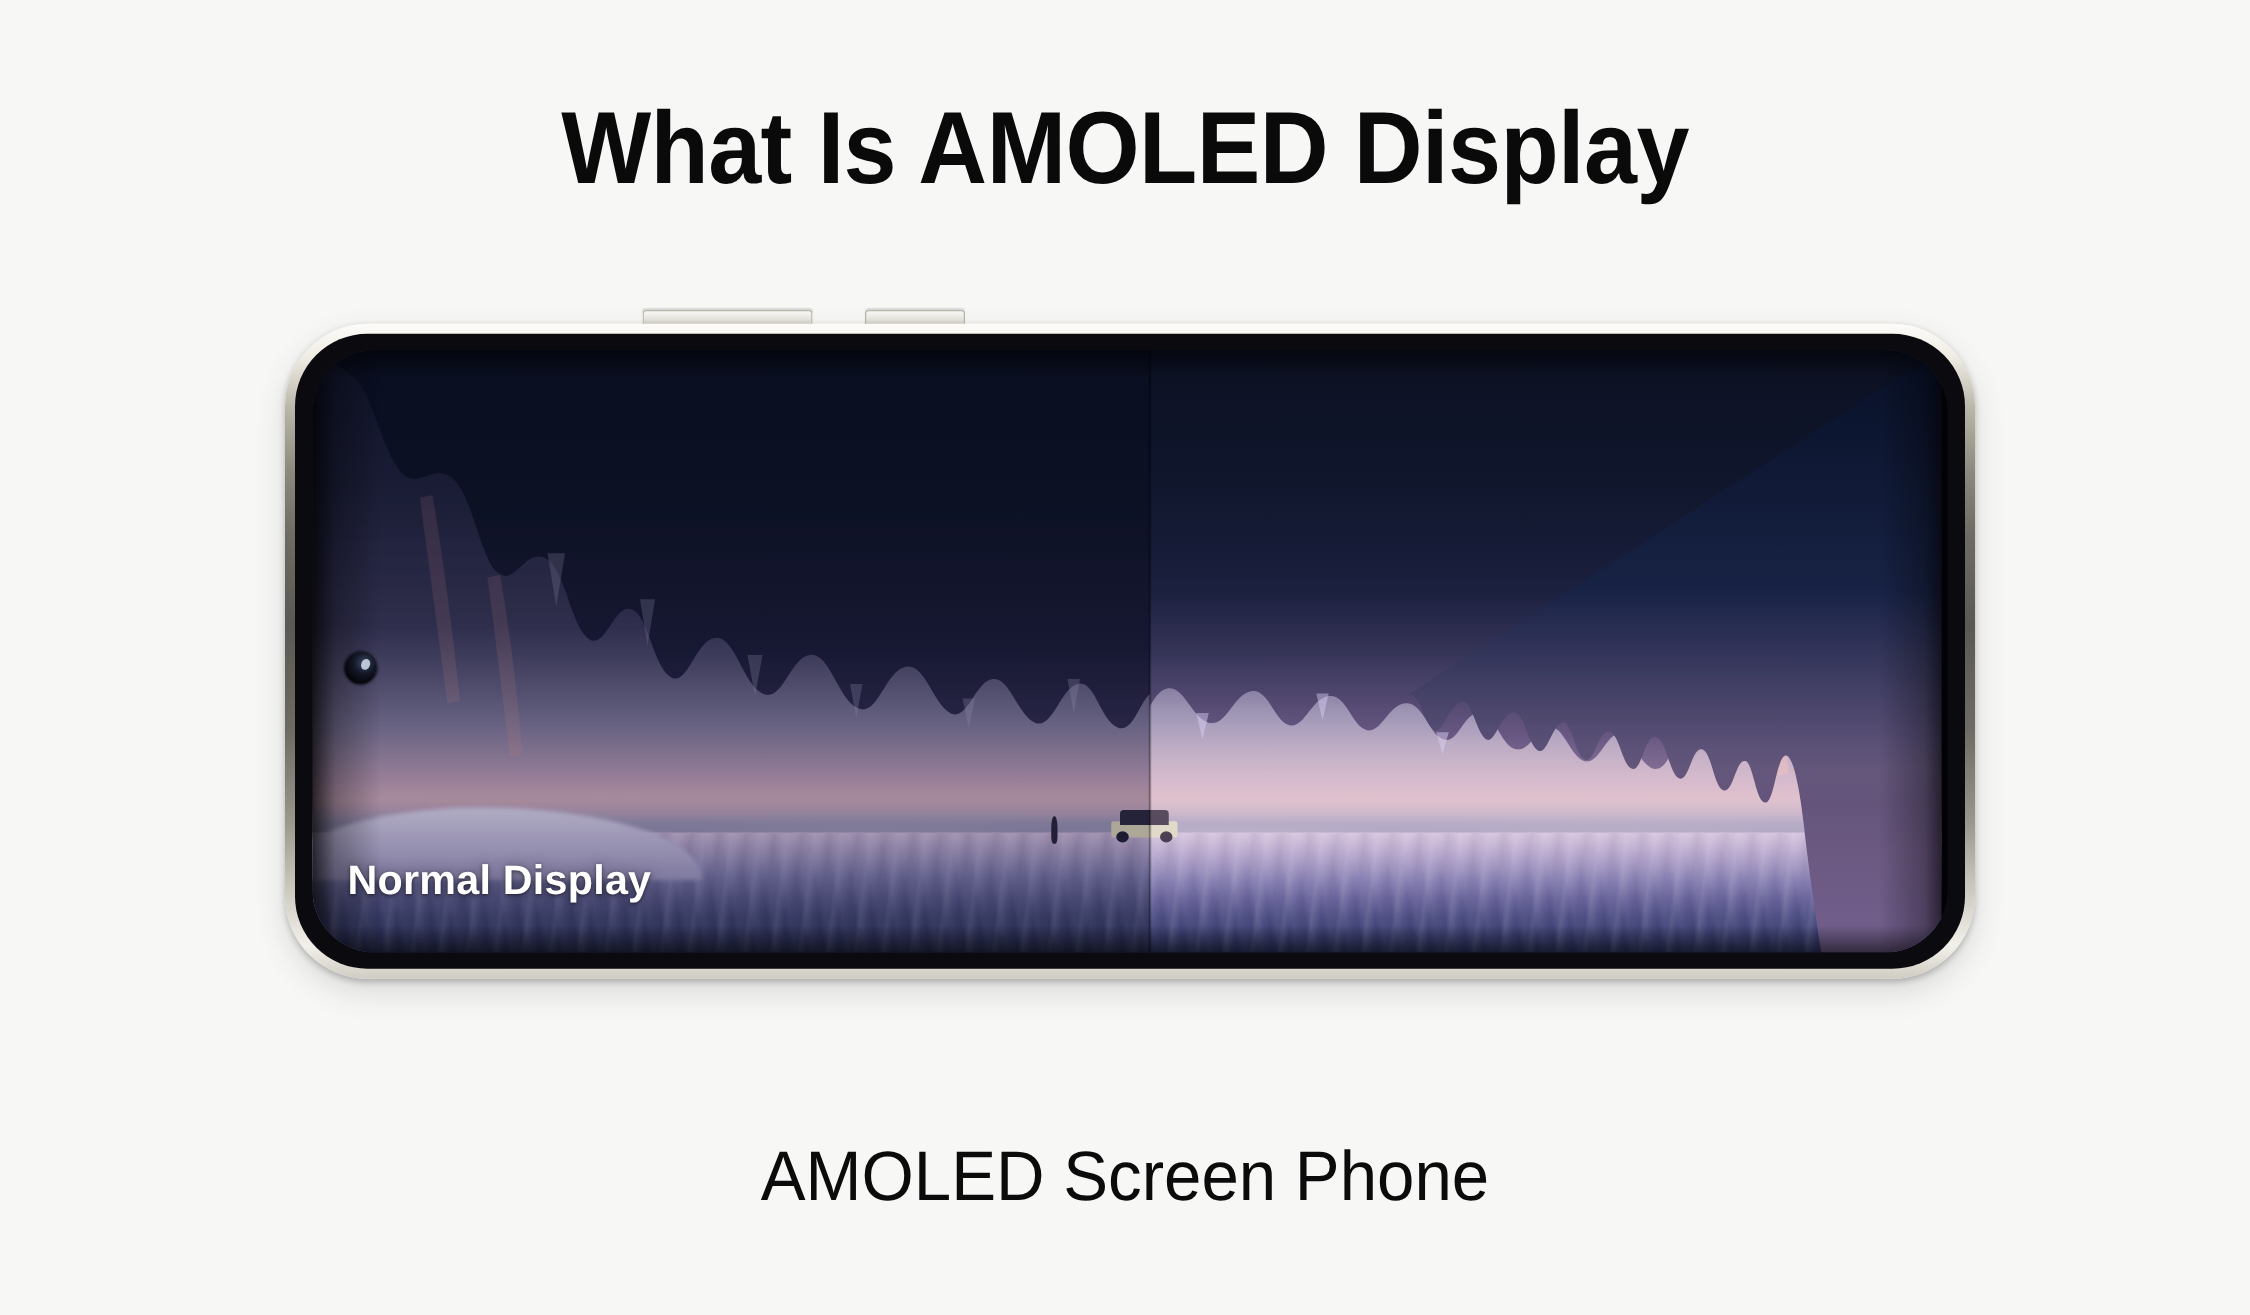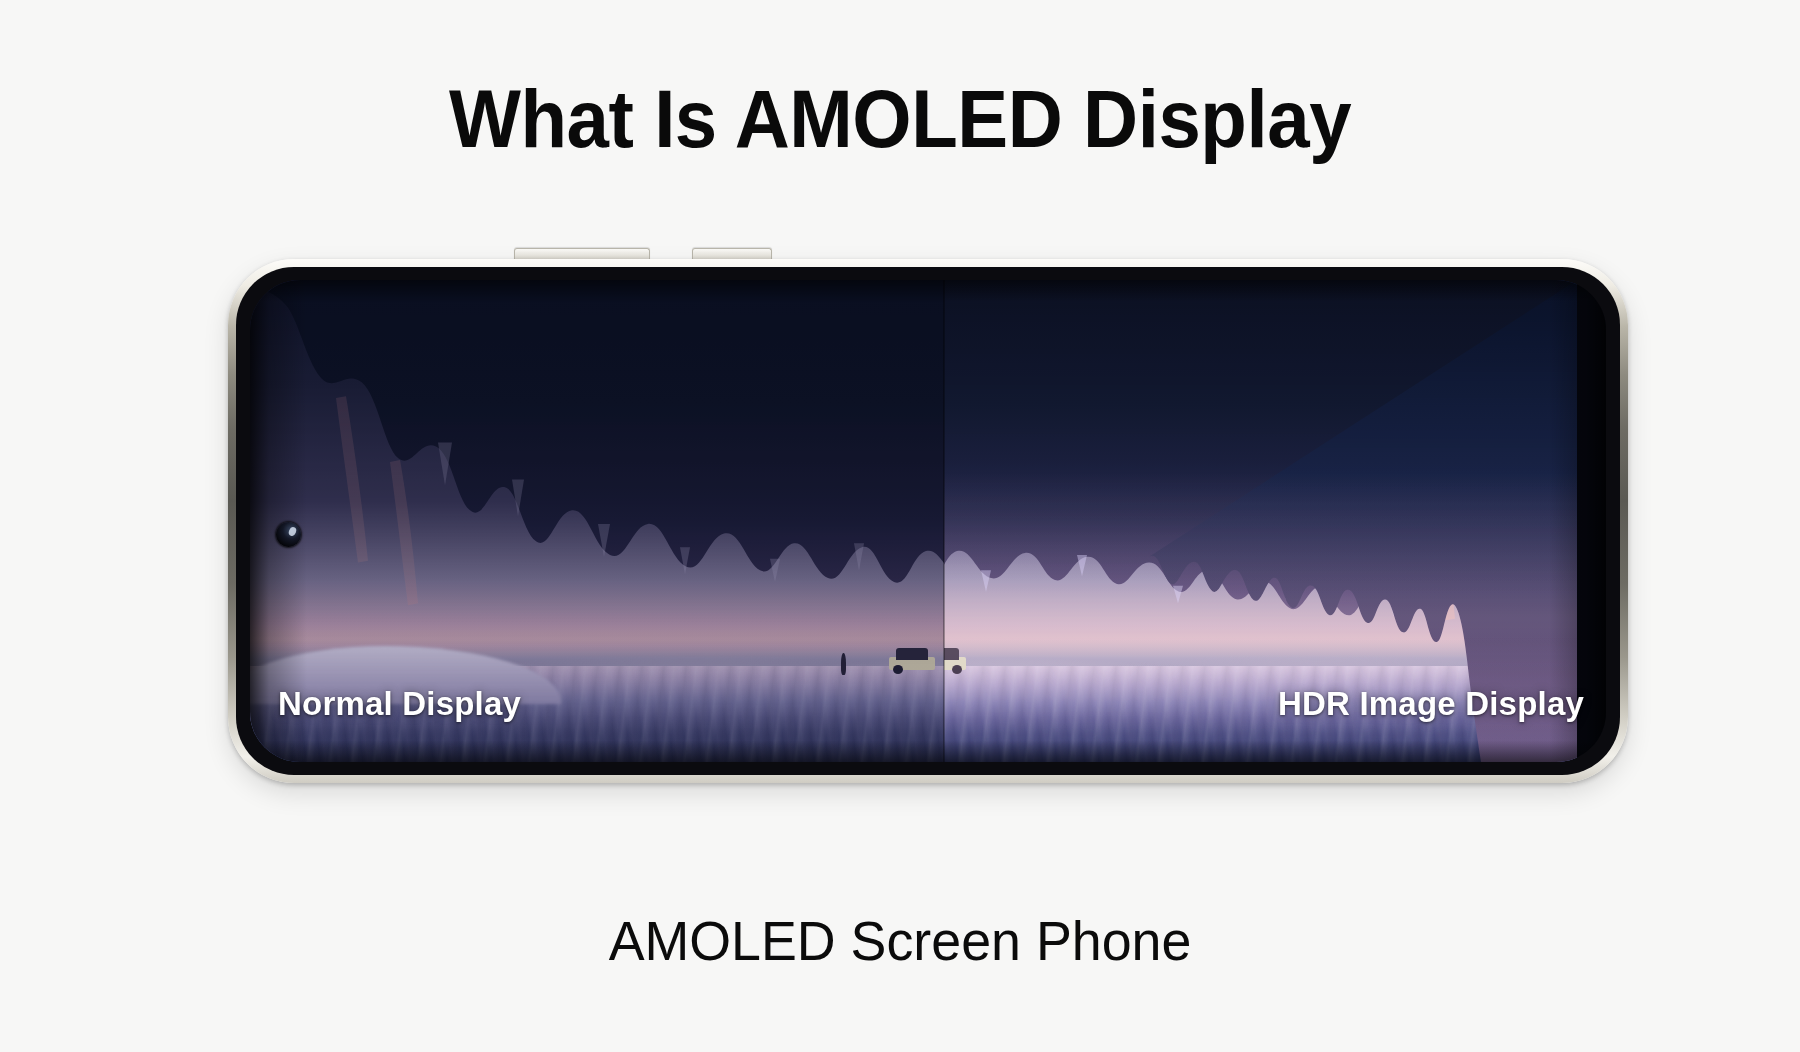--- a/index.html
+++ b/index.html
@@ -90,21 +90,20 @@
         #6e6c64 32%,
         #5a5953 46%,
         #6d6b63 62%,
         #9a978c 76%,
         #cfccc2 87%,
         #f2f0ea 95%,
         #cfccc3 100%);
     box-shadow:
       0 2px 5px rgba(0,0,0,0.22),
       0 10px 26px rgba(0,0,0,0.12);
-    padding-left: 48px;
   }
 
   
   .phone-bezel {
     position: absolute;
     left: 8px;
     top: 8px;
     right: 8px;
     bottom: 8px;
     border-radius: 58px;
@@ -624,20 +623,19 @@
           </div>
         </div>
 
         <div class="seam"></div>
 
         <div class="edge-shade"></div>
 
         <div class="punch-hole"></div>
 
         <div class="screen-label left">Normal Display</div>
-        <div class="screen-label right">HDR Image Display</div>
 
       </div>
     </div>
   </div>
 </div>
 
 <div class="page-caption">AMOLED Screen Phone</div>
 
 </body></html>

